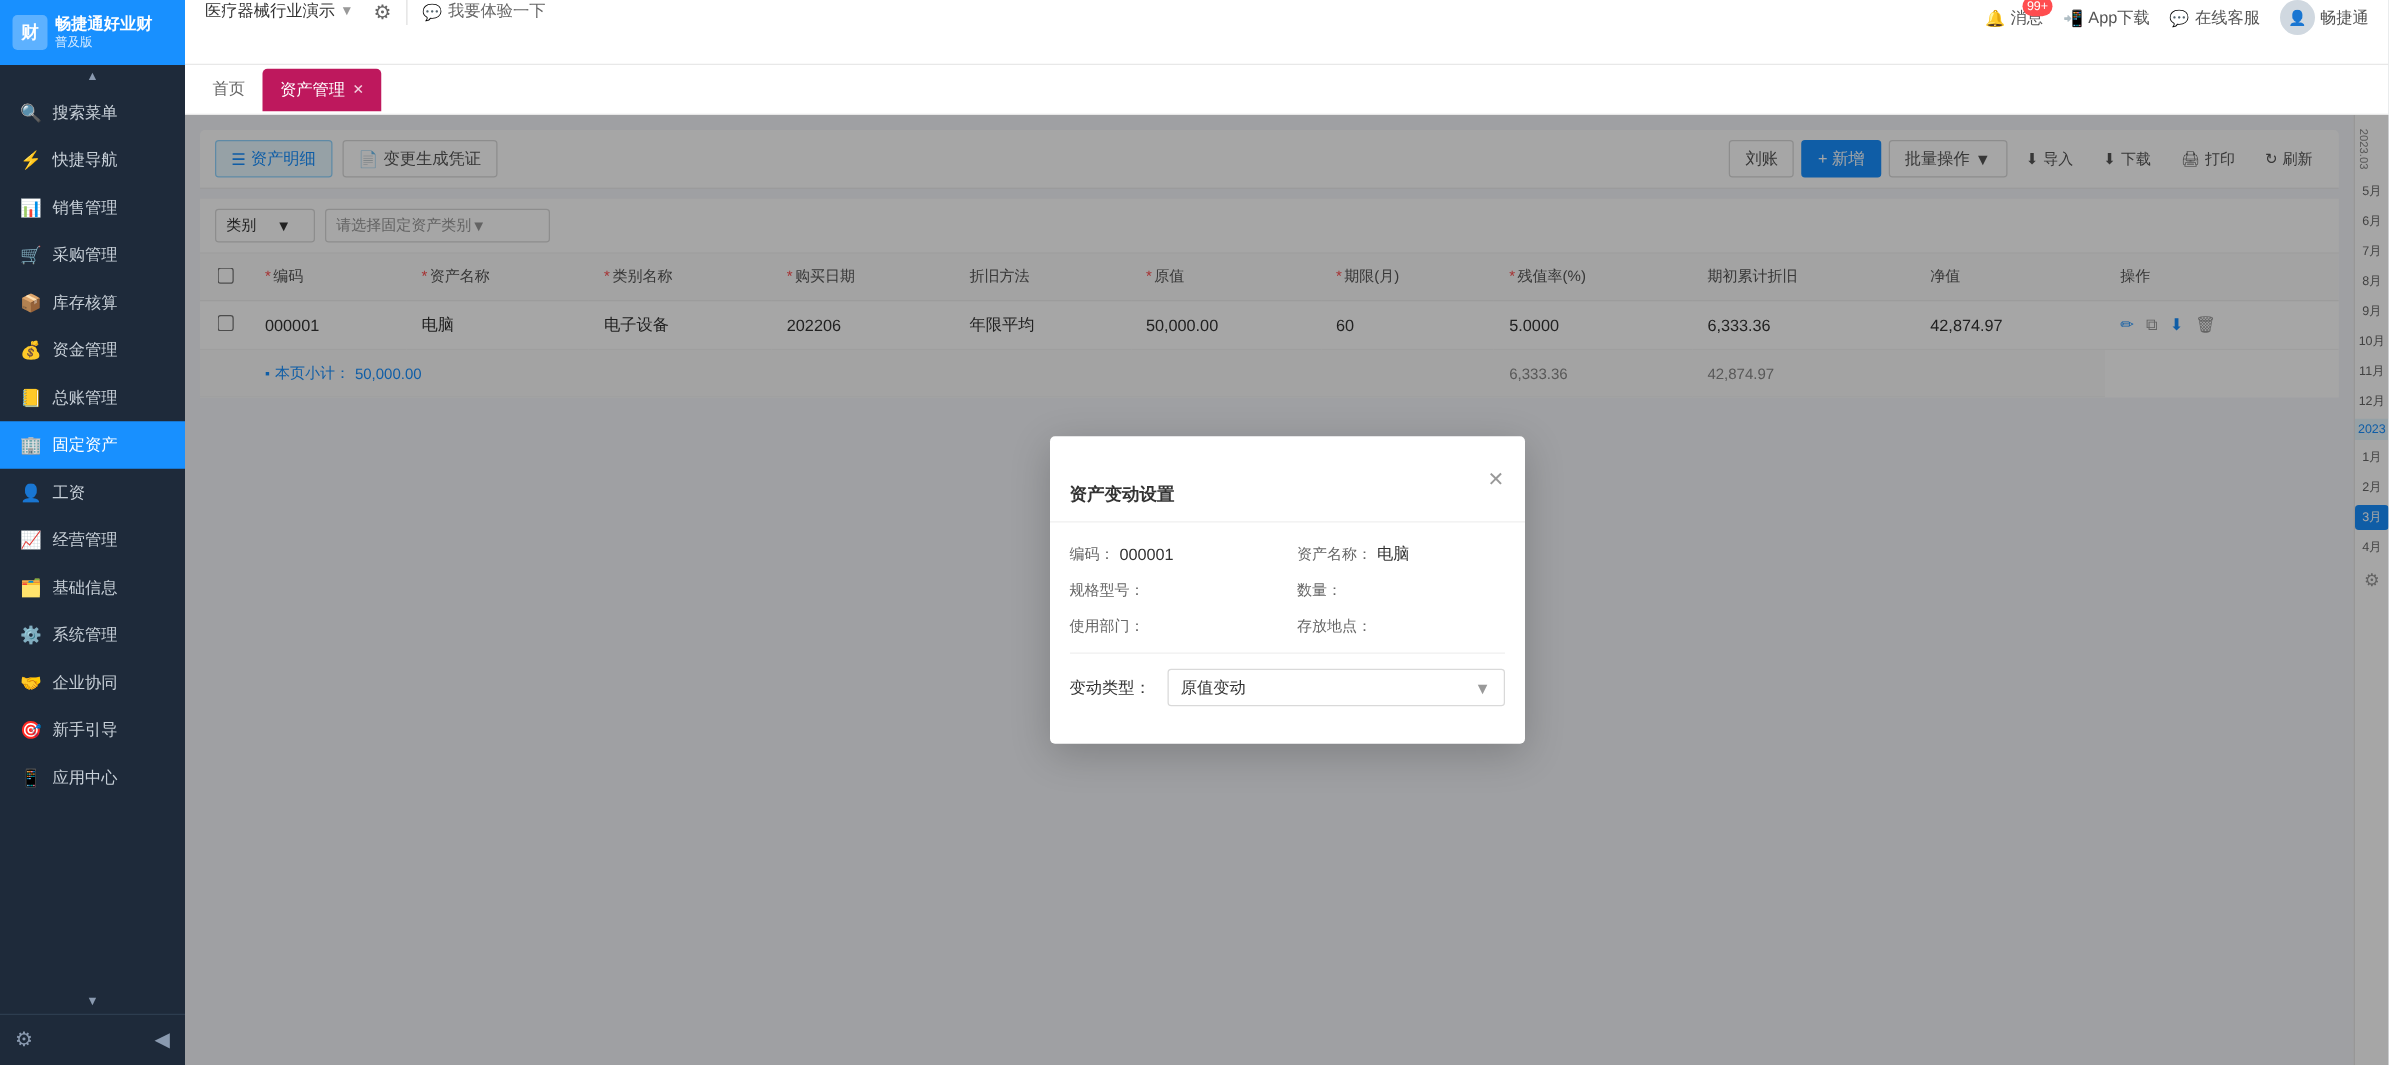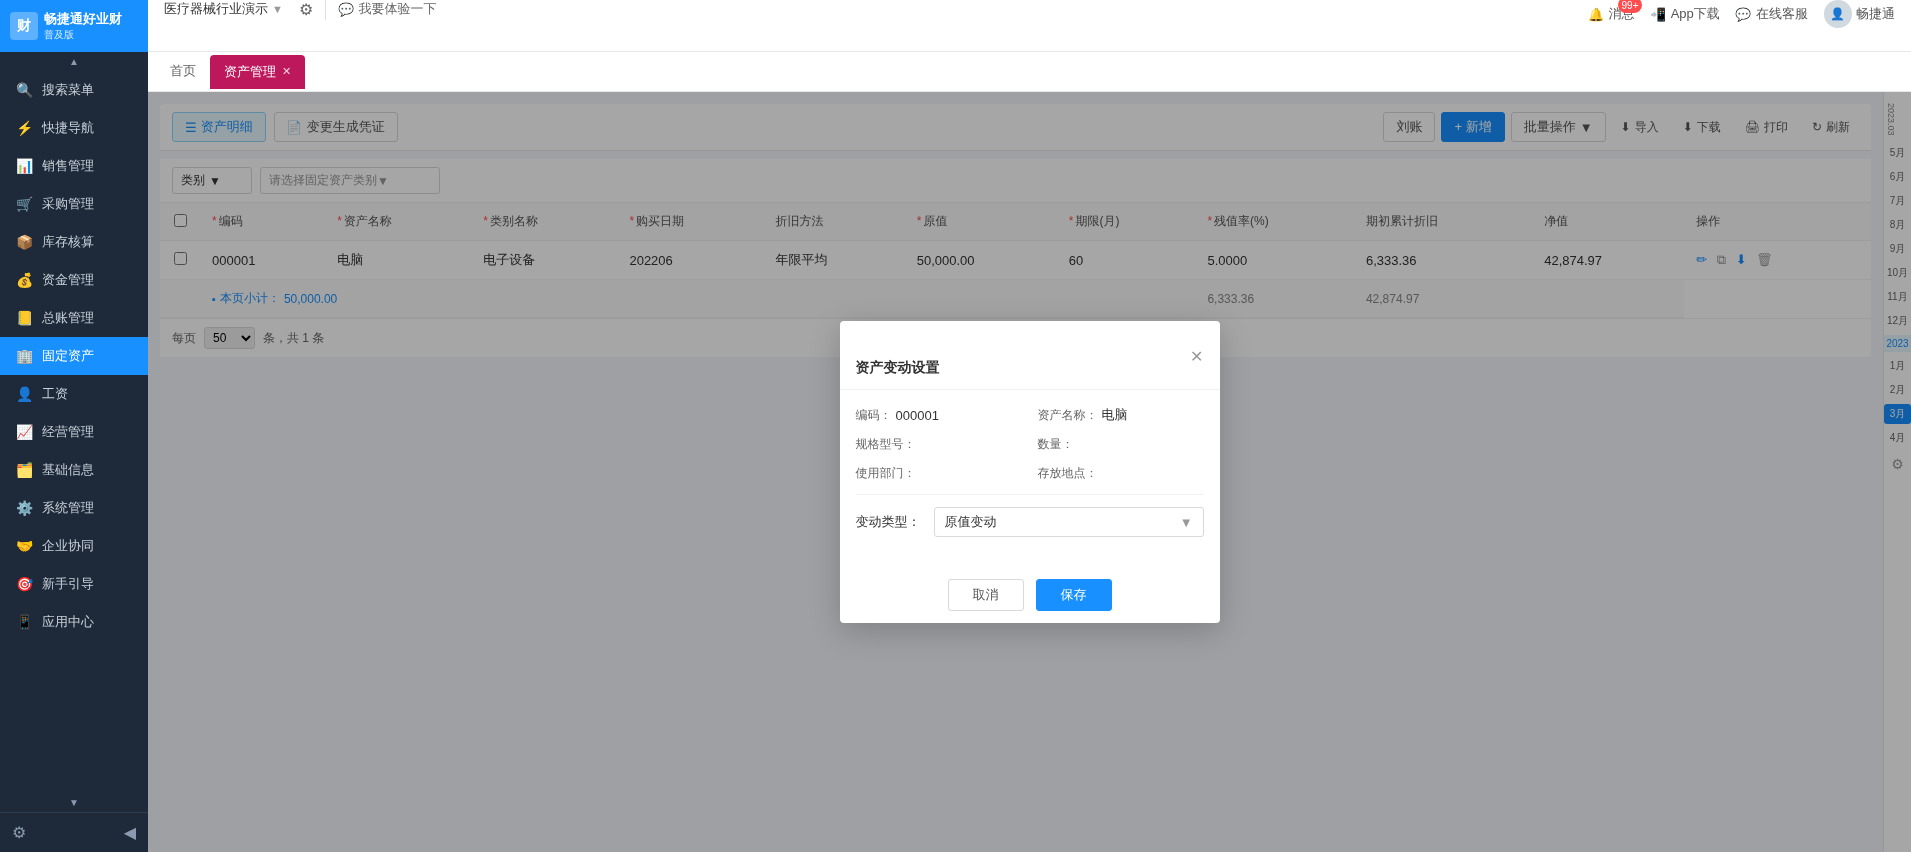--- a/index.html
+++ b/index.html
@@ -163,21 +163,21 @@
     }
 
     
     .filter-row {
       background: #fff;
       padding: 8px 12px;
       display: flex; align-items: center; gap: 8px;
       border-bottom: 1px solid #f0f0f0;
     }
     .filter-select {
-      display: flex; align-items: center; gap: 4px;
+      display: flex; align-items: center; gap: 16px;
       border: 1px solid #d9d9d9; border-radius: 3px;
       padding: 4px 8px; font-size: 12px; cursor: pointer;
       background: #fff; min-width: 80px;
     }
     .filter-select-wide {
       display: flex; align-items: center; gap: 0;
       border: 1px solid #d9d9d9; border-radius: 3px;
       padding: 4px 8px; font-size: 12px; cursor: pointer;
       background: #fff; min-width: 180px; color: #999;
     }
@@ -552,29 +552,20 @@
               <td></td>
               <td></td>
               <td>6,333.36</td>
               <td>42,874.97</td>
               <td></td>
             </tr>
           </tbody>
         </table>
       </div>
 
-      <div class="table-footer">
-        <span>每页</span>
-        <select>
-          <option>50</option>
-          <option>100</option>
-          <option>200</option>
-        </select>
-        <span>条，共 1 条</span>
-      </div>
     </div>
 
     <div class="right-sidebar">
       <div class="cal-item" style="font-size:9px;color:#888;writing-mode:vertical-lr;">2023.03</div>
       <div class="cal-item">5月</div>
       <div class="cal-item">6月</div>
       <div class="cal-item">7月</div>
       <div class="cal-item">8月</div>
       <div class="cal-item">9月</div>
       <div class="cal-item">10月</div>
@@ -633,20 +624,16 @@
 
           <div class="modal-form-row">
             <span class="modal-form-label">变动类型：</span>
             <div class="modal-form-control">
               <span>原值变动</span>
               <span class="arrow">▼</span>
             </div>
           </div>
 
         </div>
-        <div class="modal-footer">
-          <button class="btn-cancel">取消</button>
-          <button class="btn-save">保存</button>
-        </div>
       </div>
     </div>
   </div>
 </div>
 
 </body></html>

